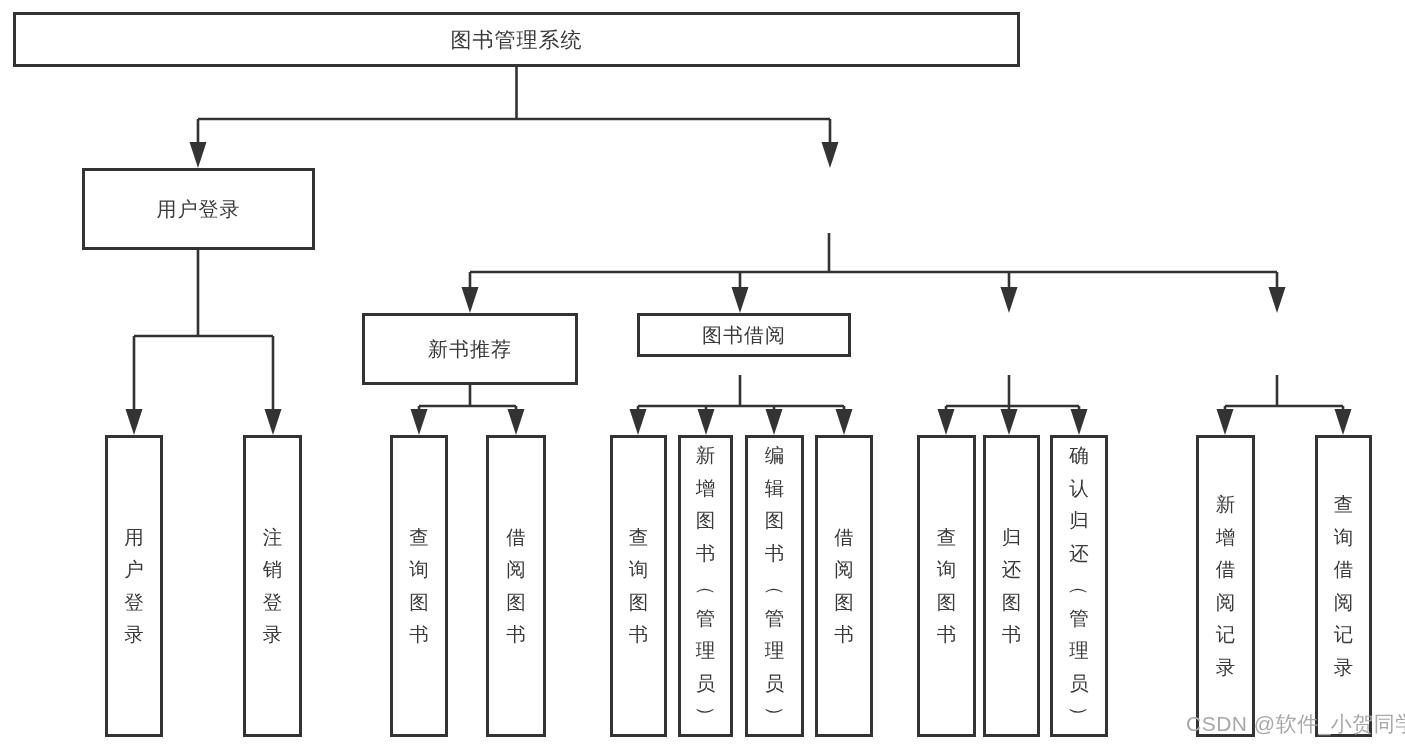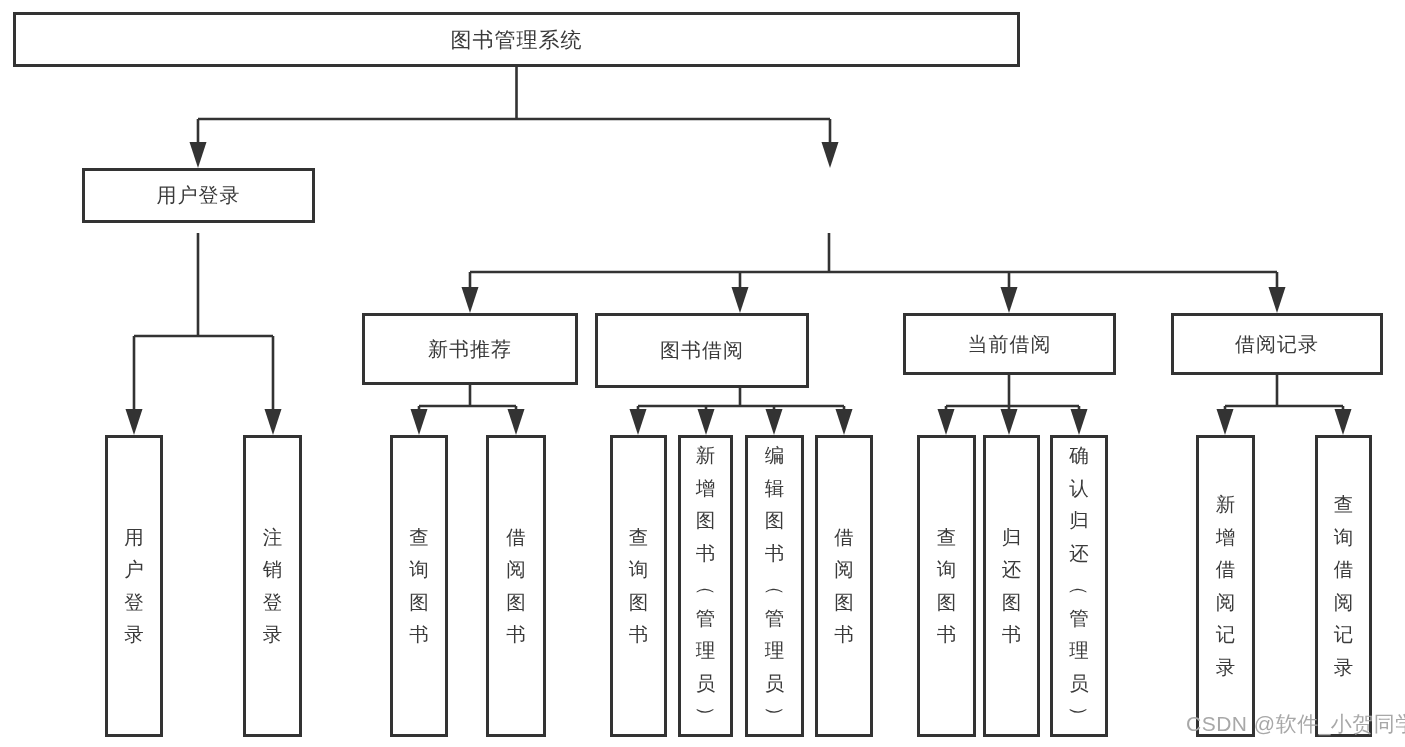--- a/index.html
+++ b/index.html
@@ -99,35 +99,29 @@
       <path d="M1277 375 V406 M1225 406 H1343 M1225 406 V413 M1343 406 V413"></path>
       <polygon points="1216.5,409 1233.5,409 1225,435"></polygon>
       <polygon points="1334.5,409 1351.5,409 1343,435"></polygon>
     </g>
   </svg>
 
   <div class="node root" style="left:13px;top:12px;width:1007px;height:55px">
     <span class="hlabel">图书管理系统</span>
   </div>
 
-  <div class="node" style="left:82px;top:168px;width:233px;height:55px">
+  <div class="node" style="left:82px;top:168px;width:233px;height:82px">
     <span class="hlabel">用户登录</span>
   </div>
 
   <div class="node" style="left:362px;top:313px;width:216px;height:72px">
     <span class="hlabel">新书推荐</span>
   </div>
-  <div class="node" style="left:595px;top:313px;width:214px;height:75px">
+  <div class="node" style="left:637px;top:313px;width:214px;height:44px">
     <span class="hlabel">图书借阅</span>
-  </div>
-  <div class="node" style="left:903px;top:313px;width:213px;height:62px">
-    <span class="hlabel">当前借阅</span>
-  </div>
-  <div class="node" style="left:1171px;top:313px;width:212px;height:62px">
-    <span class="hlabel">借阅记录</span>
   </div>
 
   <div class="node" style="left:105px;top:435px;width:58px;height:302px">
     <span class="vtext">
         <span class="vchar">用</span>
         <span class="vchar">户</span>
         <span class="vchar">登</span>
         <span class="vchar">录</span>
       </span>
   </div>

